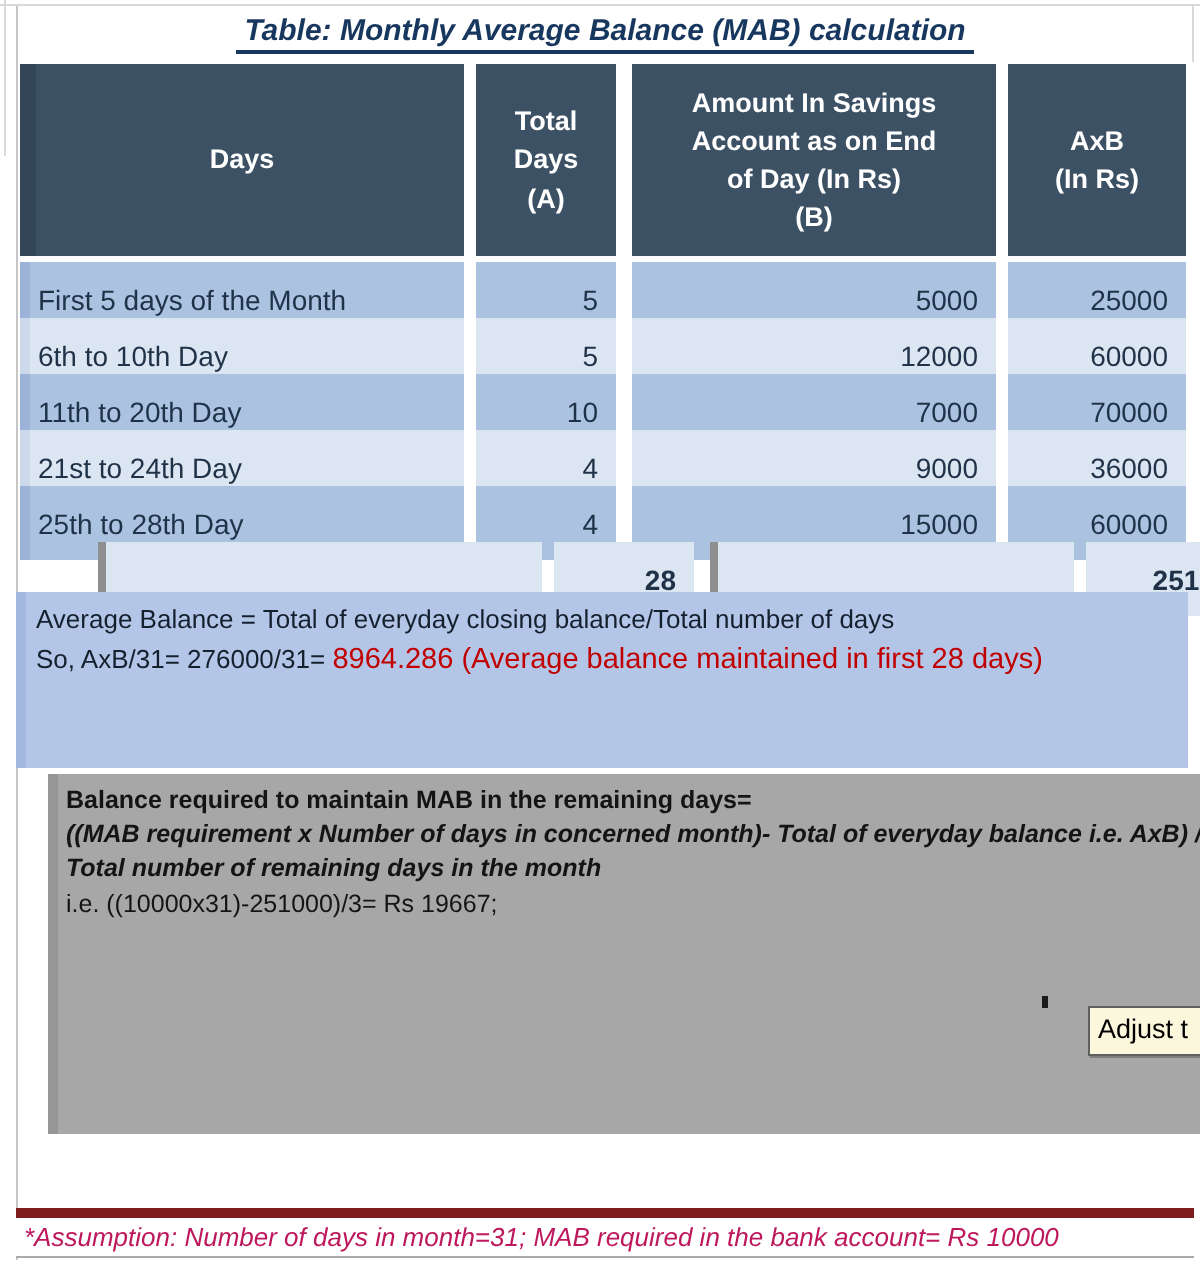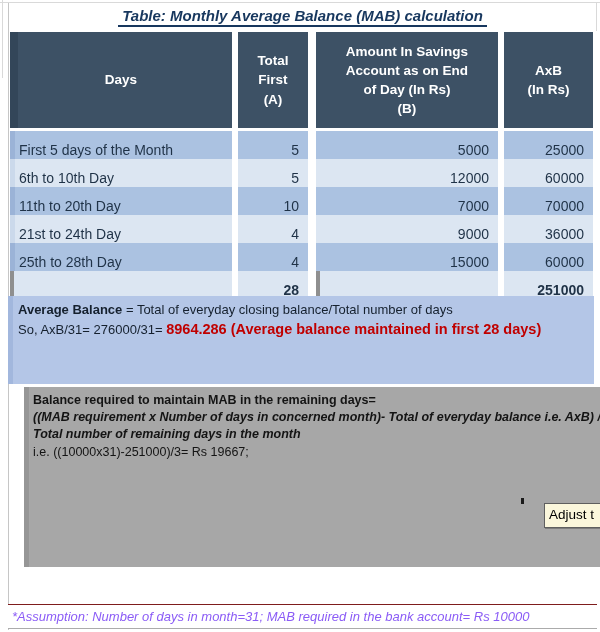--- a/index.html
+++ b/index.html
@@ -56,35 +56,35 @@
   .c-days { left: 0;     width: 222px; padding-left: 9px; }
   .c-a    { left: 228px; width: 70px;  justify-content: flex-end; padding-right: 9px; }
   .c-b    { left: 306px; width: 182px; justify-content: flex-end; padding-right: 9px; }
   .c-axb  { left: 494px; width: 89px;  justify-content: flex-end; padding-right: 9px; }
 
   .row.med .cell { background: #ABC2E1; }
   .row.med .c-days { background: linear-gradient(to right, #9BB3D7 0, #9BB3D7 5px, #ABC2E1 5px); }
   .row.lt .cell { background: #DCE6F2; }
   .row.lt .c-days { background: linear-gradient(to right, #CBD9EB 0, #CBD9EB 5px, #DCE6F2 5px); text-align: center; }
 
-  .row.totals .cell { background: #DCE6F2; font-weight: bold; }
+  .row.totals .cell { background: #DCE6F2; font-weight: bold; margin-left: 39px; }
   .row.totals .c-days { background: linear-gradient(to right, #8f8f8f 0, #8f8f8f 4px, #DCE6F2 4px); }
   .row.totals .c-b   { background: linear-gradient(to right, #8f8f8f 0, #8f8f8f 4px, #DCE6F2 4px); }
 
   
   .avg-band {
     position: absolute; left: 8px; top: 296px; width: 586px; height: 88px;
     background: linear-gradient(to right, #A2B7DD 0, #A2B7DD 5px, #B4C6E7 5px);
     padding: 5px 6px 0 10px;
     font-size: 13px; color: #15202e;
   }
   .avg-line1 { line-height: 18px; }
   .avg-line2 { line-height: 19px; margin-top: 1px; }
-  .b { font-weight: bold; }
-  .red-note { color: #C00000; font-weight: bold; font-size: 14.5px; text-align: right; }
+  .b { font-weight: normal; }
+  .red-note { color: #C00000; font-weight: normal; font-size: 14.5px; text-align: right; }
 
   
   .gray-band {
     position: absolute; left: 24px; top: 387px; width: 586px; height: 180px;
     background: linear-gradient(to right, #969696 0, #969696 5px, #A7A7A7 5px);
     padding: 5px 8px 0 9px;
     color: #141414;
   }
   .g1 { font-weight: bold; font-size: 12.5px; line-height: 17px; }
   .g2 { font-weight: bold; font-style: italic; font-size: 12.5px; line-height: 17px; }
@@ -101,41 +101,41 @@
     font-size: 13.5px; color: #000;
     padding: 3px 0 0 4px;
     white-space: nowrap; overflow: hidden;
   }
   .cursor-mark { position: absolute; left: 521px; top: 498px; width: 3px; height: 6px; background: #1a1a1a; }
 
   
   .footnote {
     position: absolute; left: 8px; top: 604px; width: 589px; height: 25px;
     background: #ffffff;
-    border-top: 1px solid #7f1d1d; border-bottom: 1px solid #ababab;
+    border-top: 5px solid #7f1d1d; border-bottom: 1px solid #ababab;
     display: flex; align-items: center;
-    font-style: italic; font-size: 13px; color: #8b5cf6;
+    font-style: italic; font-size: 13px; color: #be185d;
     padding-left: 4px;
   }
 </style>
 </head>
 <body>
 
 <div class="line" id="line-top"></div>
 <div class="line" id="line-left-outer"></div>
 <div class="line" id="line-left"></div>
 <div class="line" id="line-right"></div>
 
 <div class="title-wrap">
   <span class="title-text">Table: Monthly Average Balance (MAB) calculation</span>
 </div>
 
 <div class="hcell h-days">Days</div>
 <div class="hcell h-a">Total
-First
+Days
 (A)</div>
 <div class="hcell h-b">Amount In Savings
 Account as on End
 of Day (In Rs)
 (B)</div>
 <div class="hcell h-axb">AxB
 (In Rs)</div>
 
 <div class="row med" style="top:131px">
   <div class="cell c-days">First 5 days of the Month</div>

